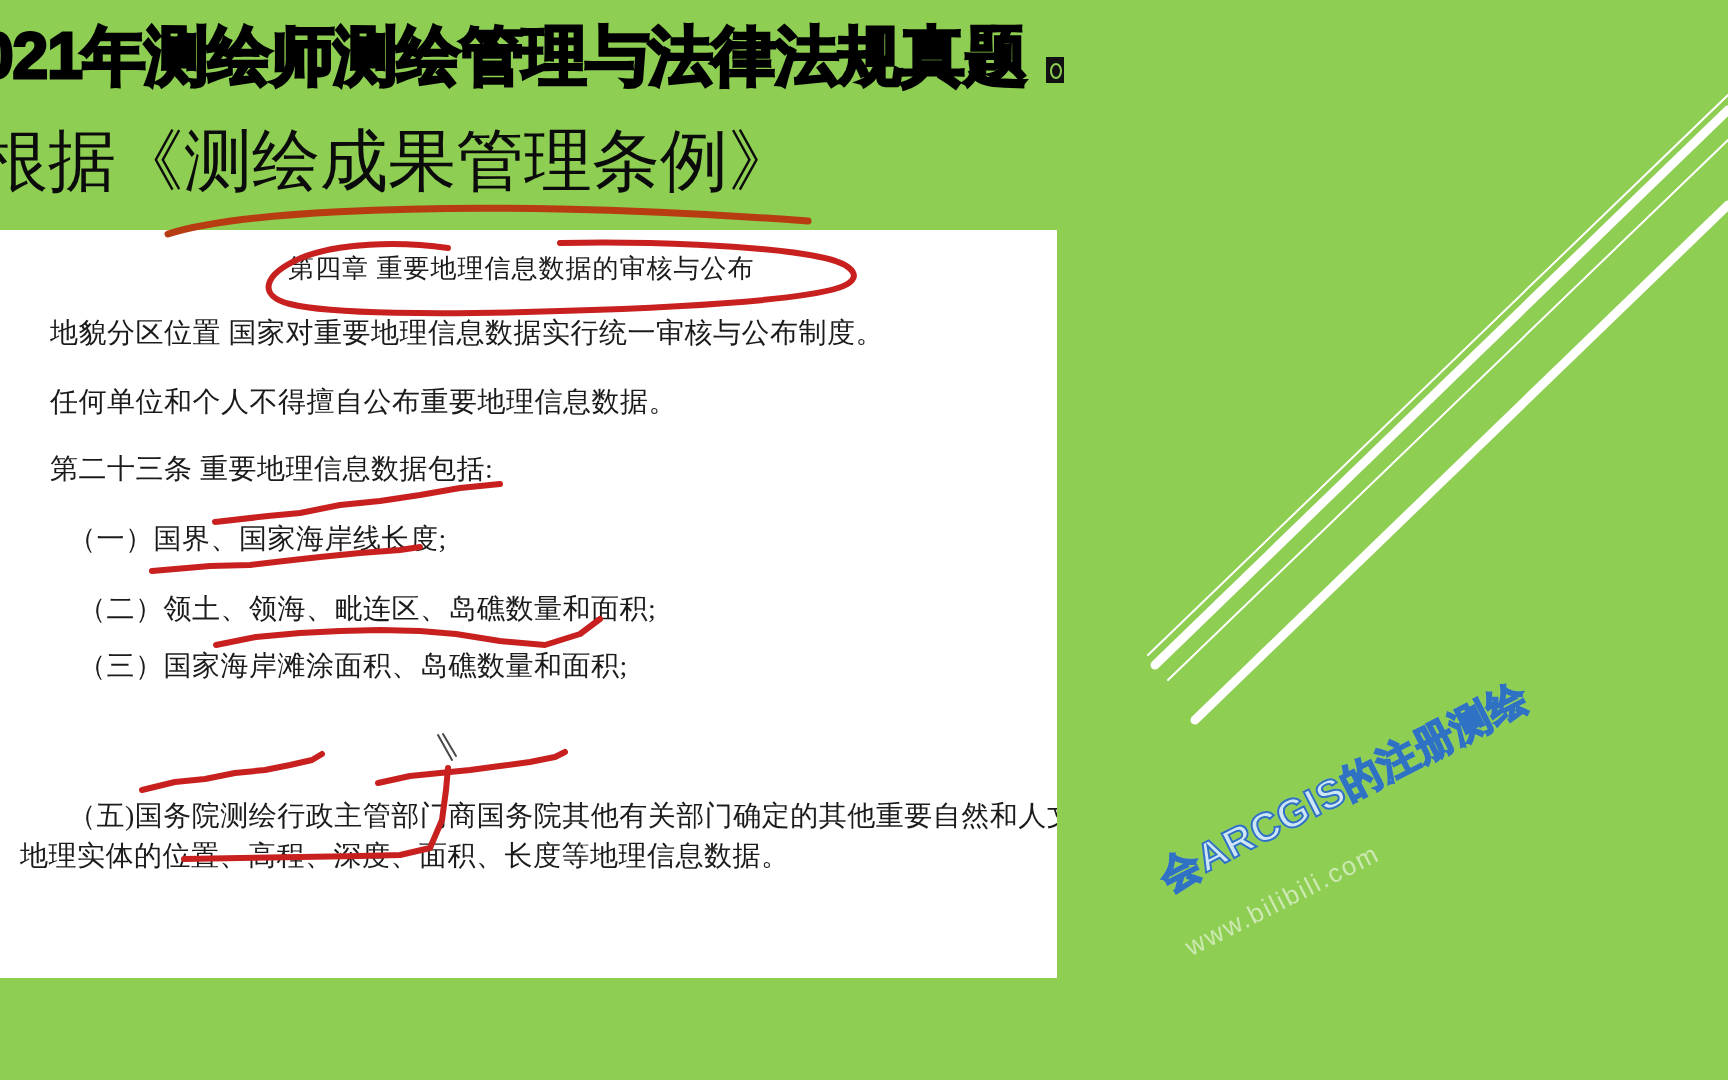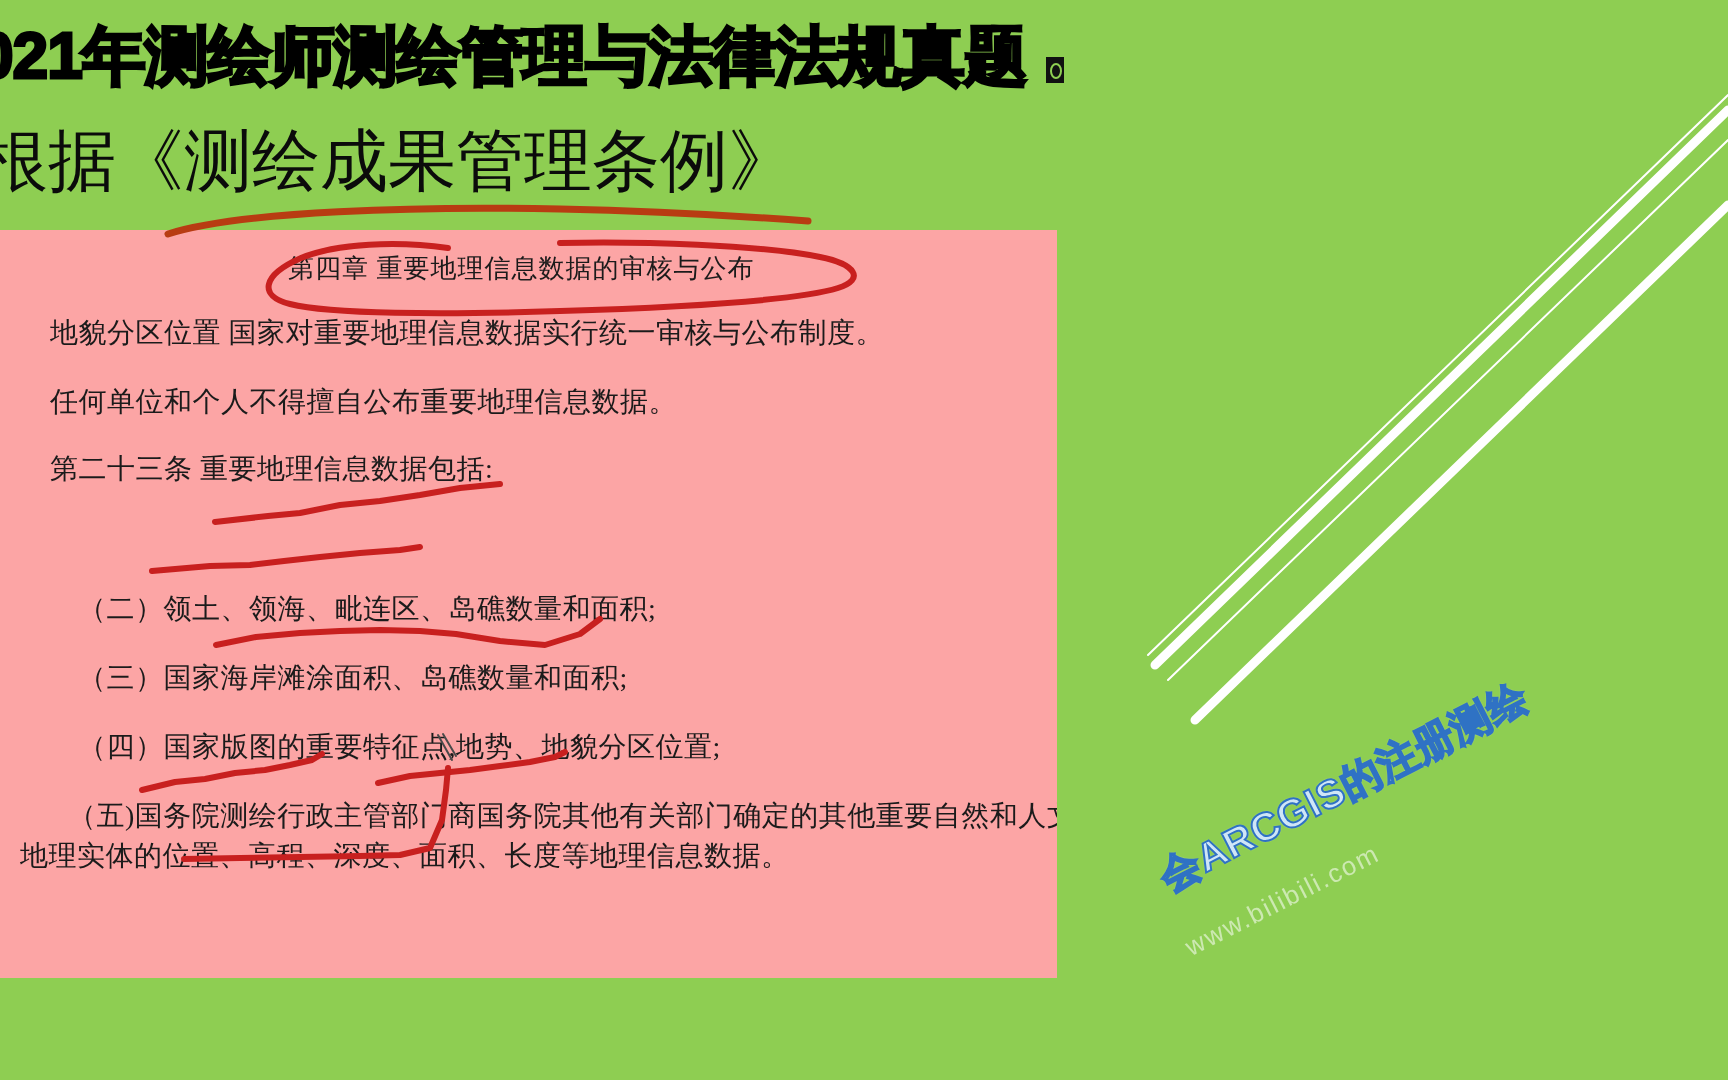--- a/index.html
+++ b/index.html
@@ -54,21 +54,21 @@
     white-space: nowrap;
   }
 
   
   .doc-panel {
     position: absolute;
     left: 0;
     top: 230px;
     width: 1057px;
     height: 748px;
-    background: #fca5a5;
+    background: #ffffff;
     overflow: hidden;
   }
   .doc-inner {
     position: relative;
     width: 100%;
     height: 100%;
     font-family: "Liberation Serif", "DejaVu Serif", serif;
     color: #1b1b1b;
   }
   .doc-heading {
@@ -83,21 +83,21 @@
     position: absolute;
     font-size: 28px;
     letter-spacing: 0.5px;
     white-space: nowrap;
   }
   .p-a  { left: 50px;  top: 84px;  }
   .p-b  { left: 50px;  top: 153px; }
   .p-c  { left: 50px;  top: 220px; }
   .p-1  { left: 68px;  top: 290px; }
   .p-2  { left: 78px;  top: 360px; }
-  .p-3  { left: 78px;  top: 429px; }
+  .p-3  { left: 78px;  top: 417px; }
   .p-4  { left: 78px;  top: 498px; }
   .p-5a { left: 68px;  top: 567px; }
   .p-5b { left: 20px;  top: 607px; }
 
   
   .ink {
     position: absolute;
     inset: 0;
     pointer-events: none;
   }
@@ -172,23 +172,23 @@
 
   <div class="doc-panel">
     <div class="doc-inner">
 
       <div class="doc-heading">第四章    重要地理信息数据的审核与公布</div>
 
       <div class="doc-p p-a">地貌分区位置    国家对重要地理信息数据实行统一审核与公布制度。</div>
       <div class="doc-p p-c">第二十三条    重要地理信息数据包括:</div>
       <div class="doc-p p-b">任何单位和个人不得擅自公布重要地理信息数据。</div>
 
+      <div class="doc-p p-1">（一）国界、国家海岸线长度;</div>
       <div class="doc-p p-2">（二）领土、领海、毗连区、岛礁数量和面积;</div>
       <div class="doc-p p-3">（三）国家海岸滩涂面积、岛礁数量和面积;</div>
-      <div class="doc-p p-4">（四）国家版图的重要特征点,地势、地貌分区位置;</div>
 
       <div class="doc-p p-5a">（五)国务院测绘行政主管部门商国务院其他有关部门确定的其他重要自然和人文</div>
       <div class="doc-p p-5b">地理实体的位置、高程、深度、面积、长度等地理信息数据。</div>
     </div>
   </div>
 
   <svg class="ink" width="1728" height="1080" viewBox="0 0 1728 1080">
     <g fill="none" stroke-linecap="round" stroke-linejoin="round">
 
       <path d="M 168 234 C 240 211, 420 206, 560 209 C 660 211, 740 216, 808 221" stroke="#B83C12" stroke-width="7"></path>

